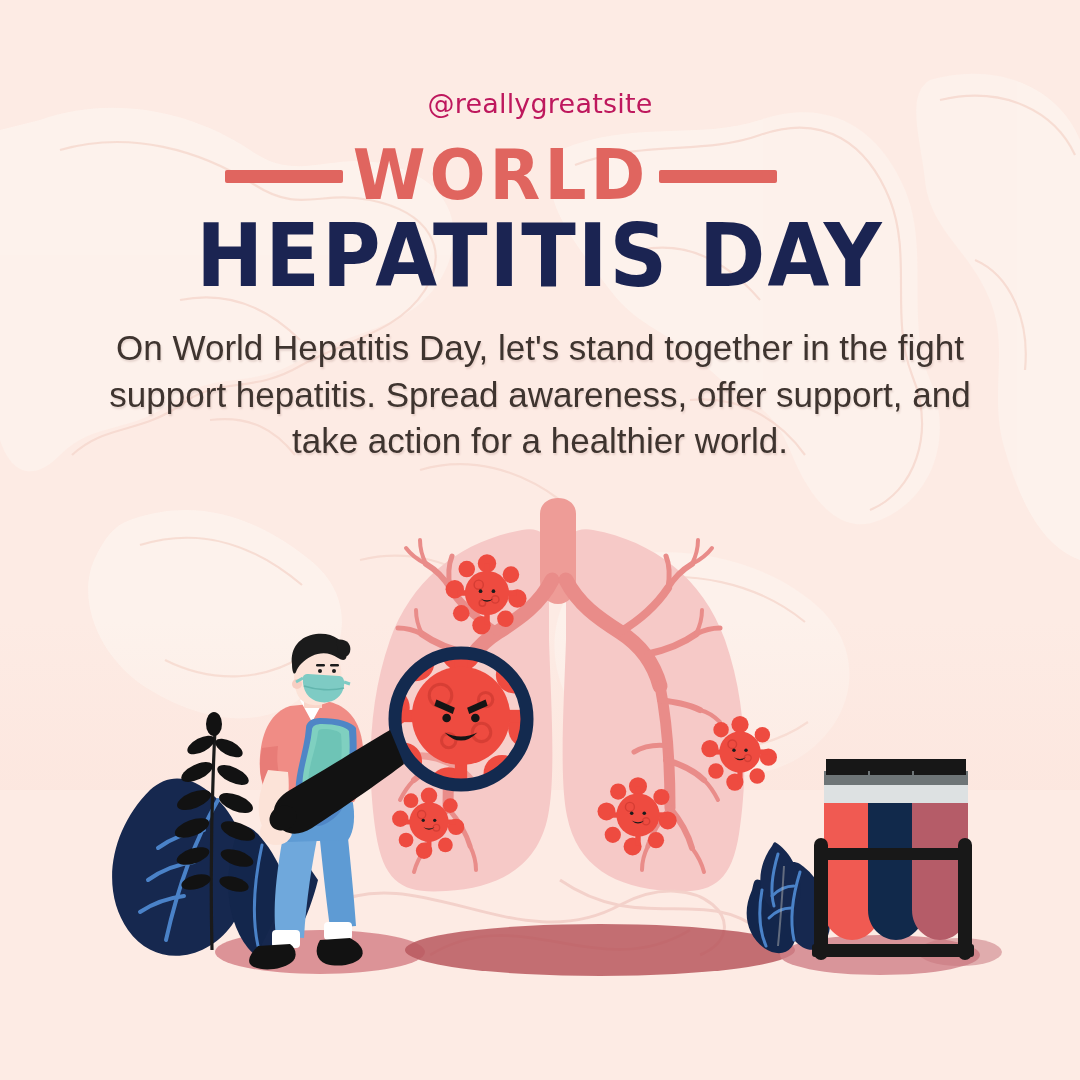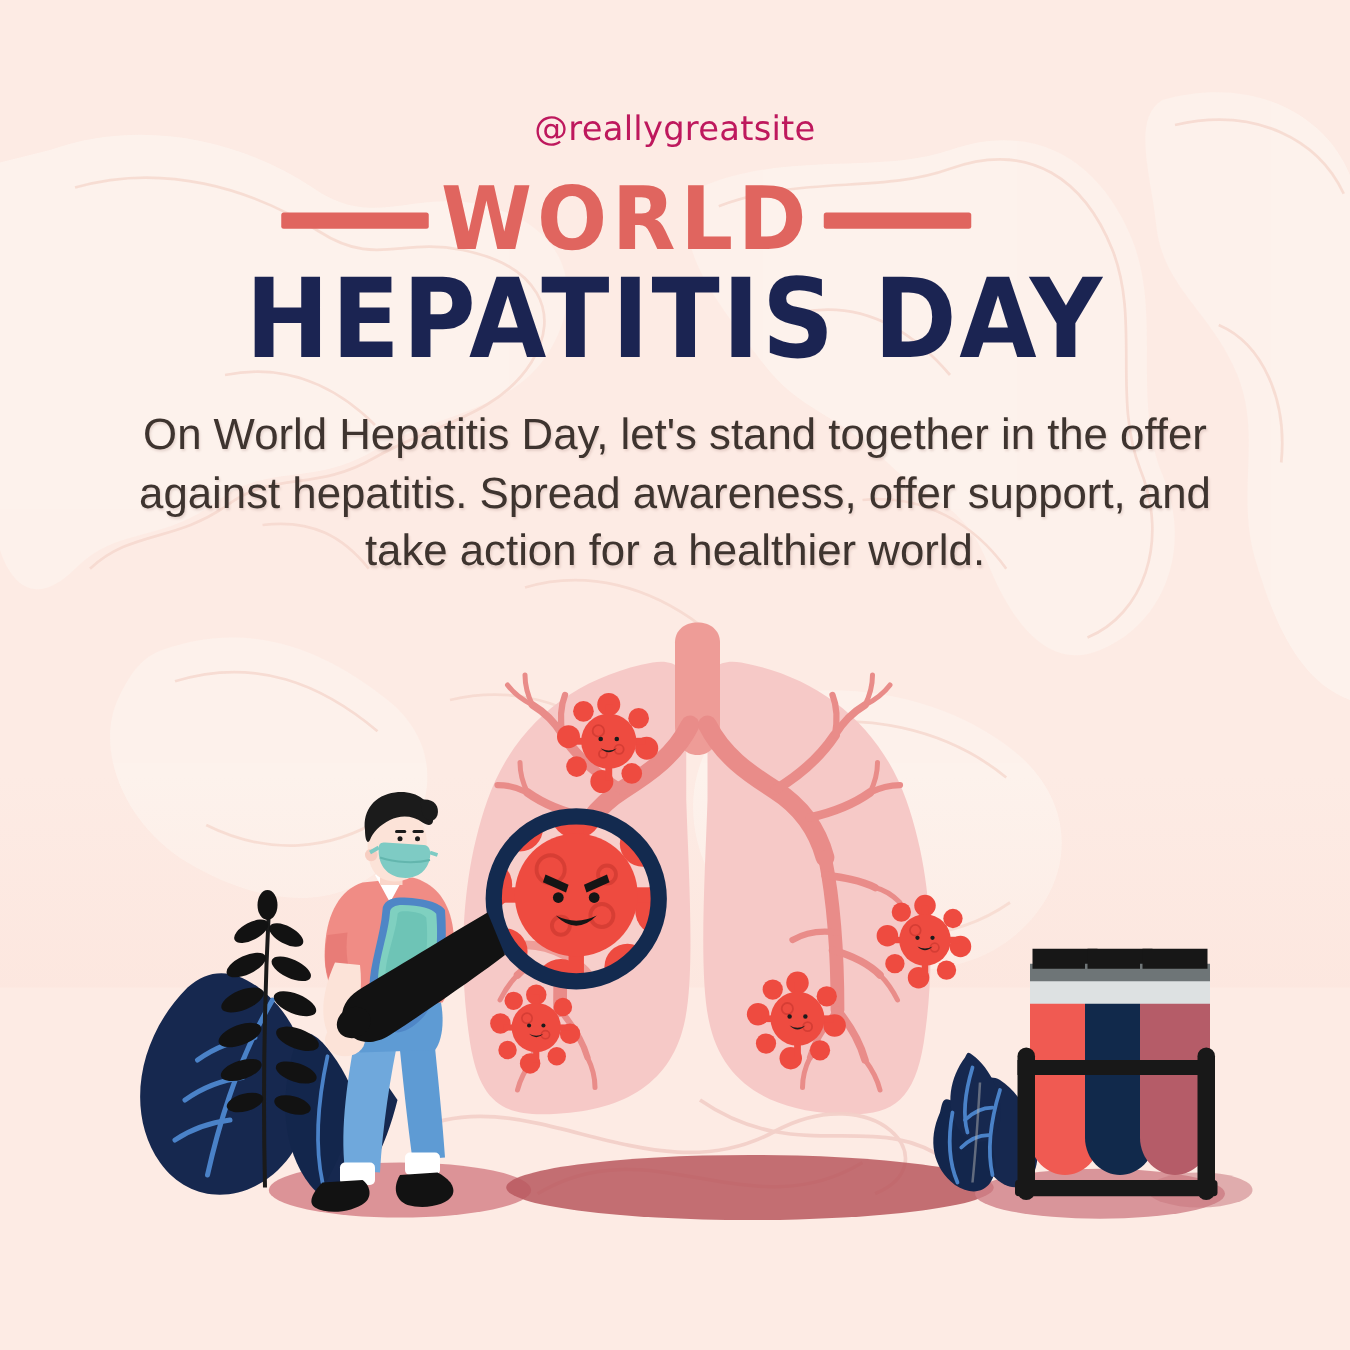--- a/index.html
+++ b/index.html
@@ -96,21 +96,21 @@
   <div class="handle">@reallygreatsite</div>
 
   <div class="world-row">
     <span class="dash"></span>
     <span class="world-word">WORLD</span>
     <span class="dash"></span>
   </div>
 
   <div class="main-title">HEPATITIS DAY</div>
 
-  <div class="body-copy">On World Hepatitis Day, let's stand together in the offer against hepatitis. Spread awareness, offer support, and take action for a healthier world.</div>
+  <div class="body-copy">On World Hepatitis Day, let's stand together in the fight support hepatitis. Spread awareness, offer support, and take action for a healthier world.</div>
 
   <svg class="illus" viewBox="0 0 1080 1080">
     <defs>
       <clipPath id="lensClip">
           <circle cx="461" cy="719" r="66"></circle>
         </clipPath>
       <clipPath id="lungClipL">
           <path d="M548 556 C548 540 540 532 525 534 C470 542 418 576 396 636
           C372 700 372 770 378 824 C384 876 400 884 440 882 C492 880 532 860 544 812
           C552 776 550 700 549 640 Z"></path>

